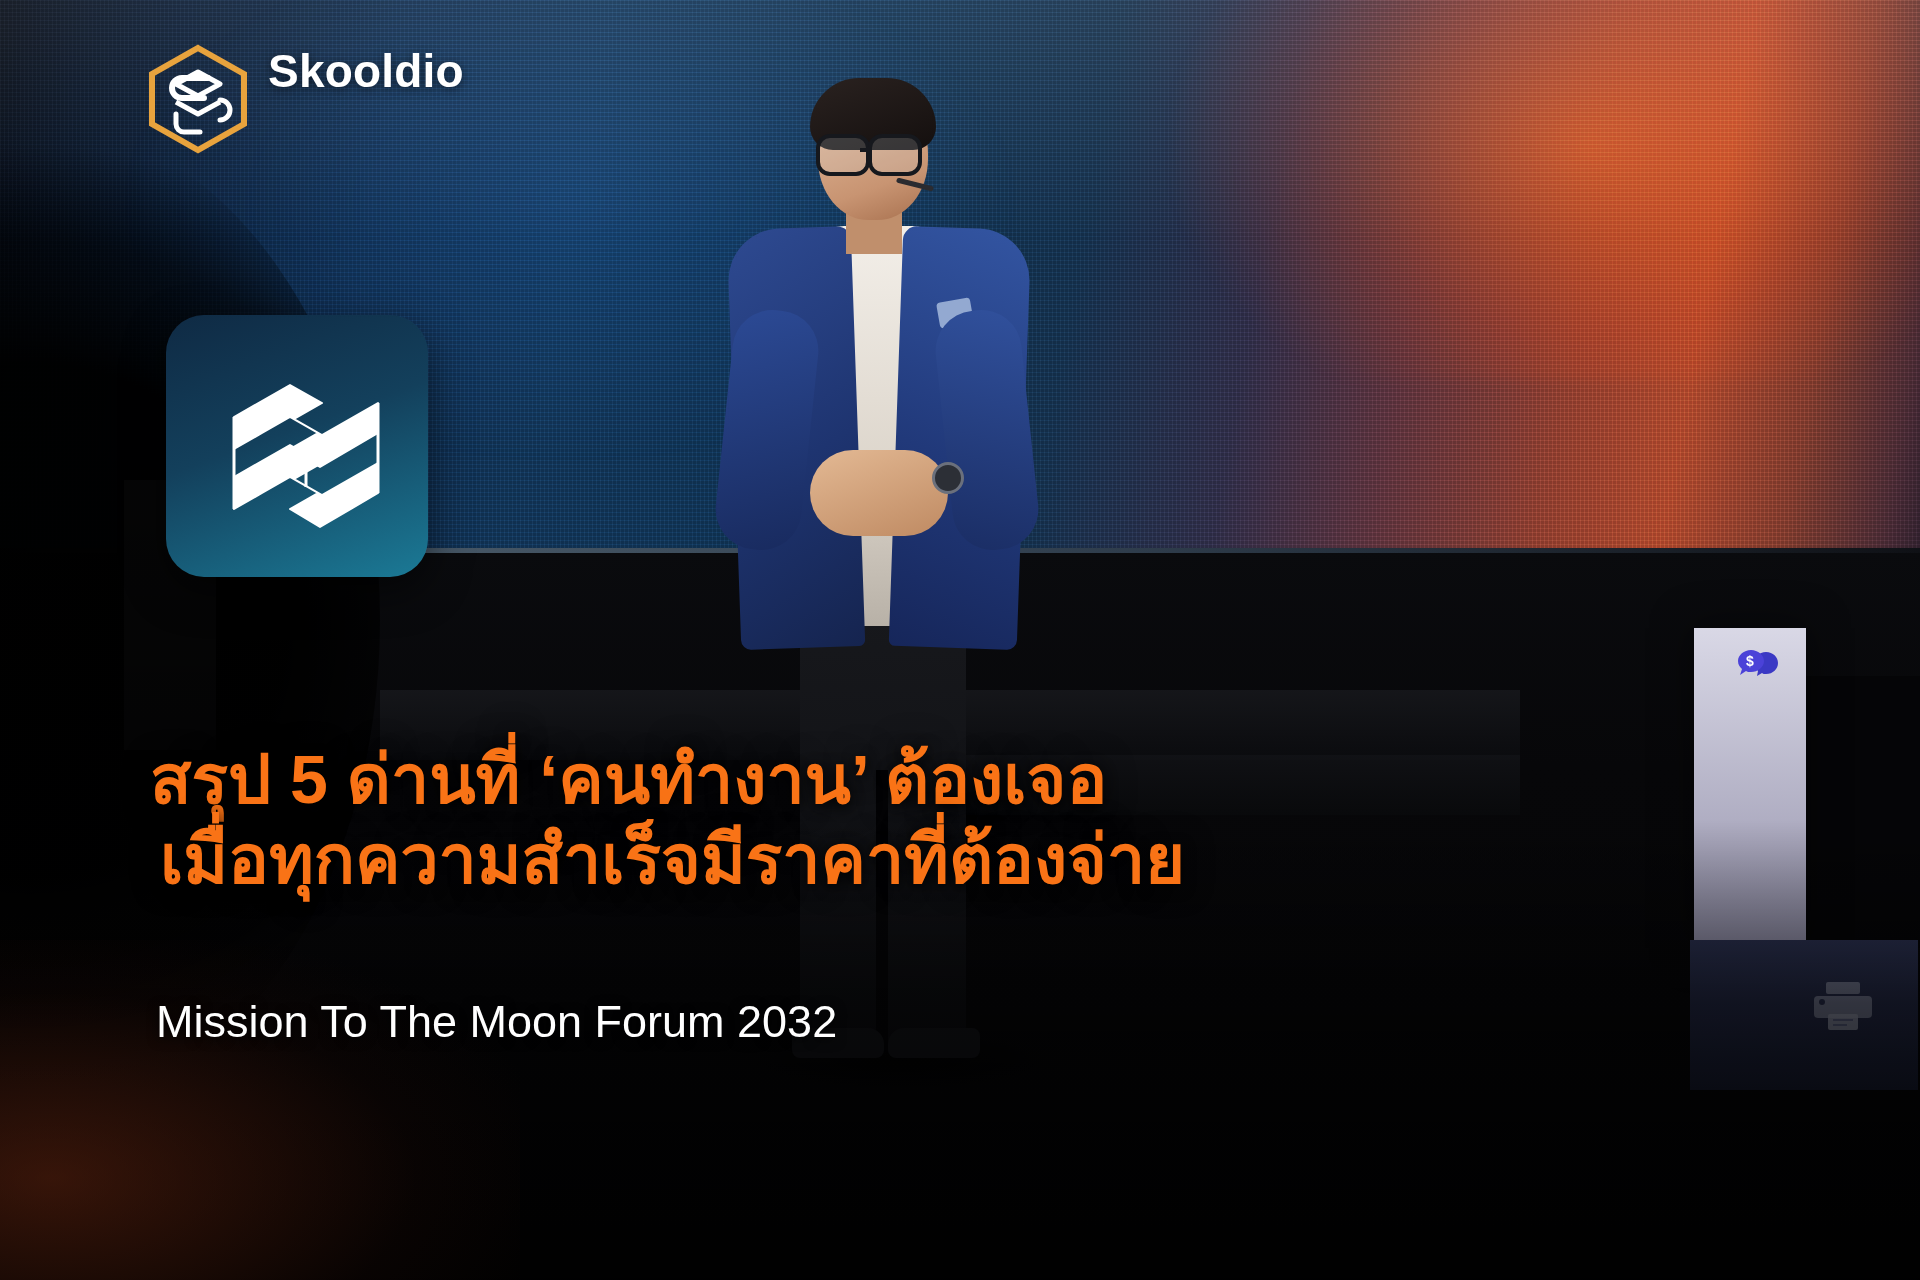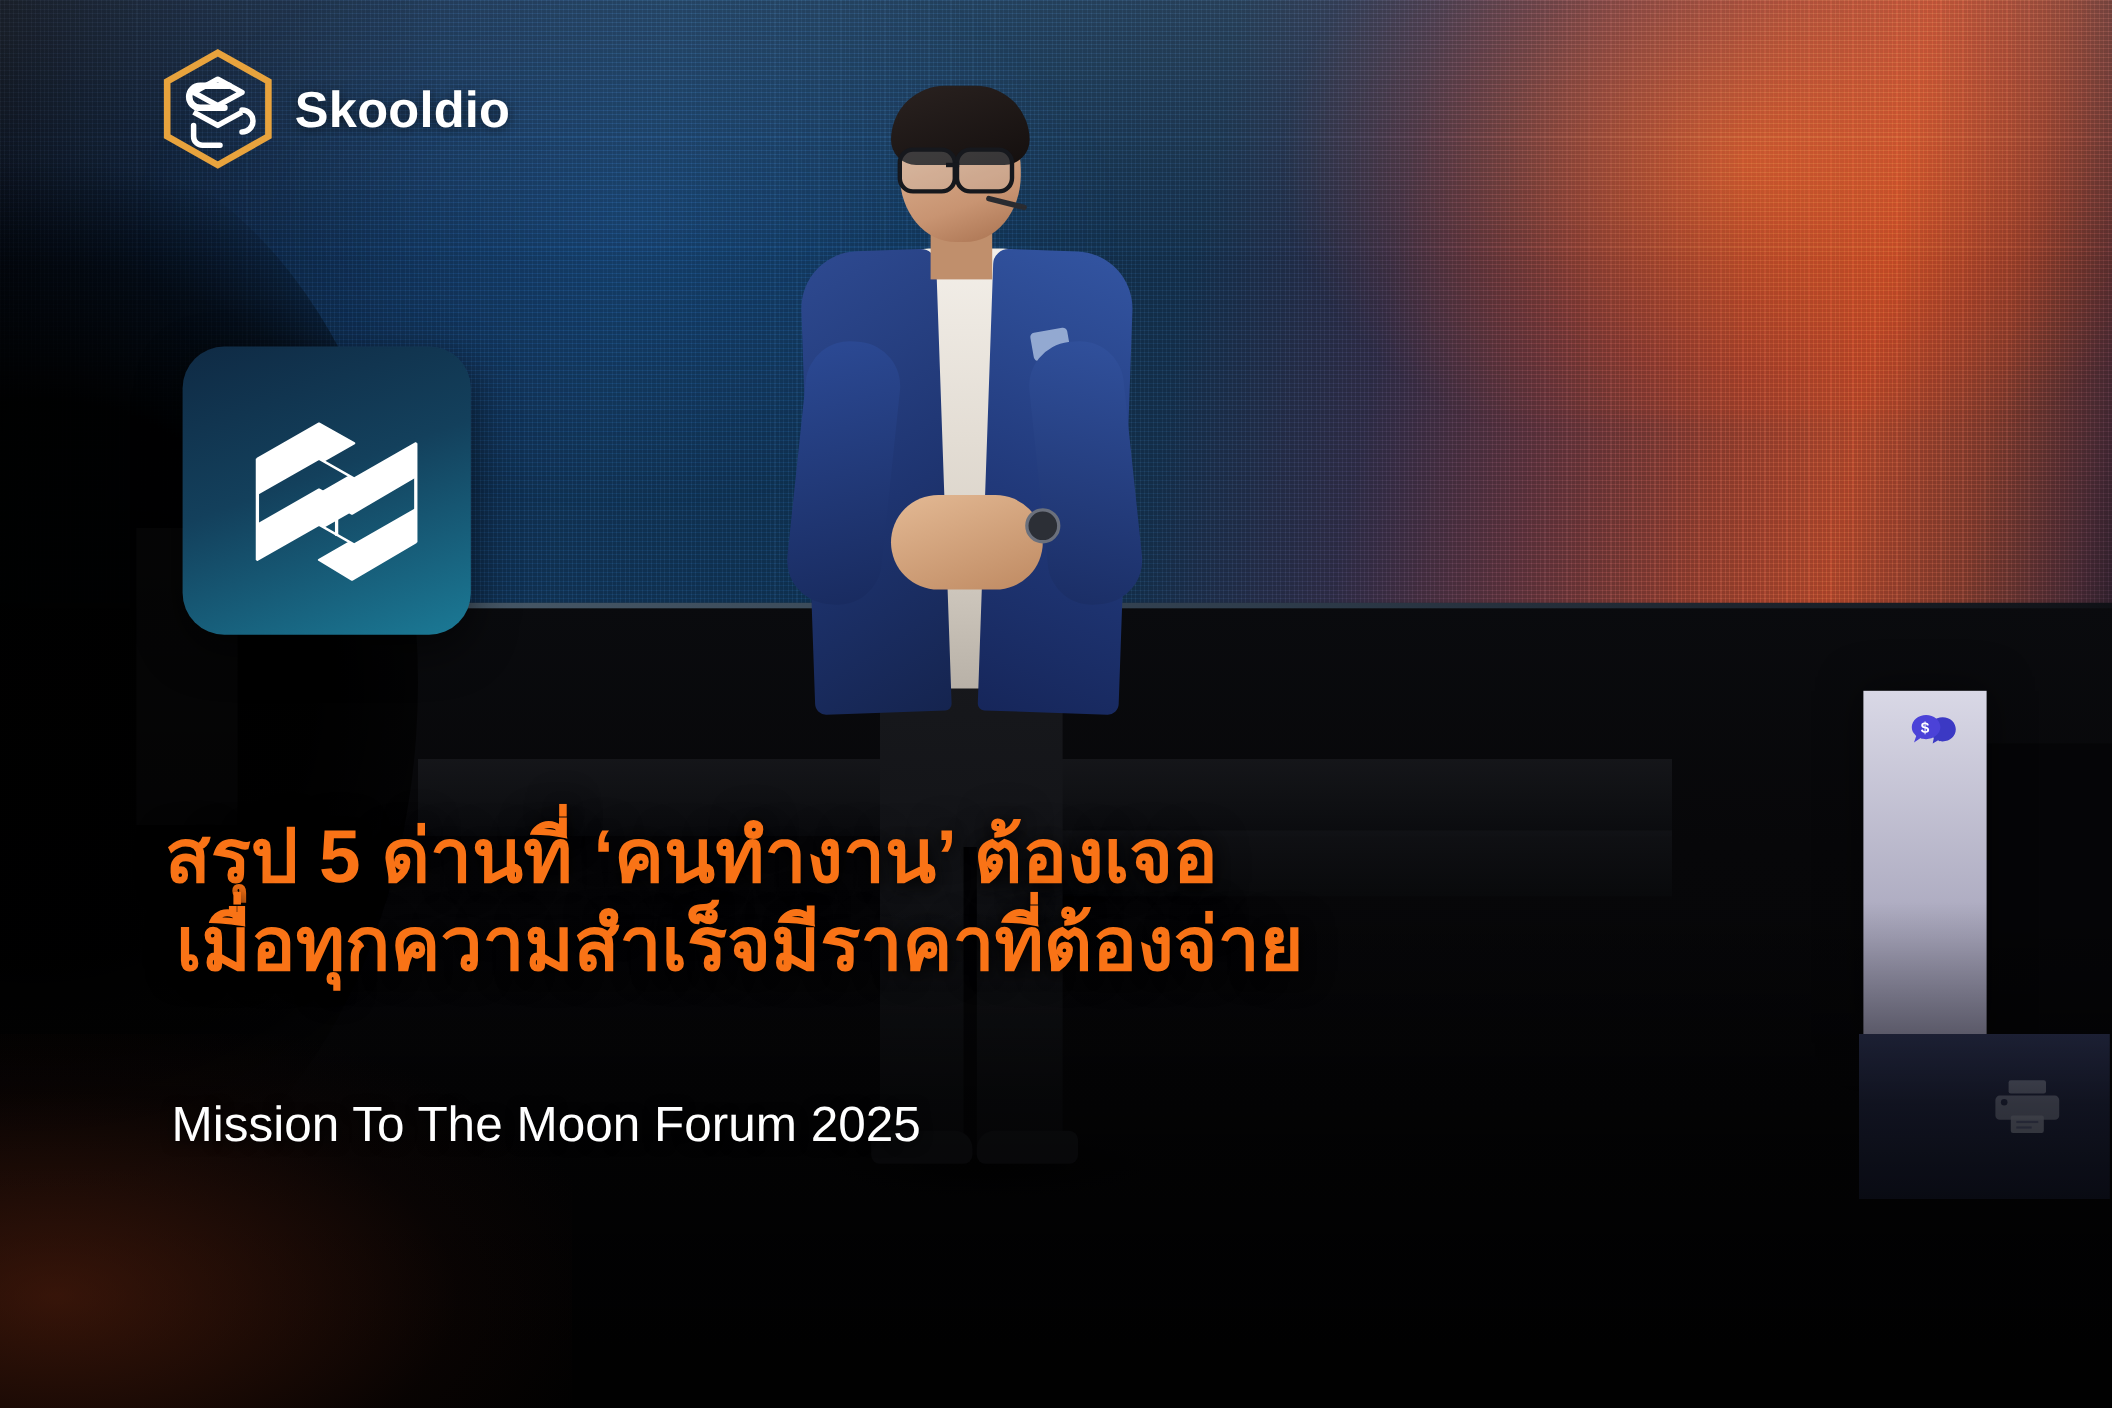--- a/index.html
+++ b/index.html
@@ -182,21 +182,21 @@
   }
   .sp-leg-gap{position:absolute;left:176px;top:700px;width:12px;height:280px;background:#050507;}
   .sp-shoe-l{position:absolute;left:92px;top:958px;width:92px;height:30px;border-radius:8px 16px 8px 8px;background:#141519;}
   .sp-shoe-r{position:absolute;left:188px;top:958px;width:92px;height:30px;border-radius:16px 8px 8px 8px;background:#141519;}
   .sp-shadow{
     position:absolute;left:40px;top:960px;width:320px;height:60px;border-radius:50%;
     background:radial-gradient(ellipse at 50% 50%, rgba(0,0,0,0.75), rgba(0,0,0,0) 70%);
   }
 
   
-  .brand{position:absolute;left:146px;top:44px;display:flex;align-items:center;gap:18px;}
+  .brand{position:absolute;left:146px;top:44px;display:flex;gap:18px;}
   .brand-mark{width:104px;height:110px;}
   .brand-name{
     color:#ffffff;font-size:46px;font-weight:700;letter-spacing:.2px;
     text-shadow:0 2px 10px rgba(0,0,0,.55);
   }
 
   
   .mttm-tile{
     position:absolute;left:166px;top:315px;width:262px;height:262px;
     border-radius:38px;
@@ -320,16 +320,16 @@
       </svg>
     </span>
   </div>
 
   <div class="headline">
     <div class="ln1">สรุป 5 ด่านที่ ‘คนทำงาน’ ต้องเจอ</div>
     <div class="ln2">เมื่อทุกความสำเร็จมีราคาที่ต้องจ่าย</div>
   </div>
 
   <div class="subline">
-    <div class="s2">Mission To The Moon Forum 2025</div>
+    <div class="s2">Mission To The Moon Forum 2032</div>
   </div>
 
 </div>
 
 </body></html>

